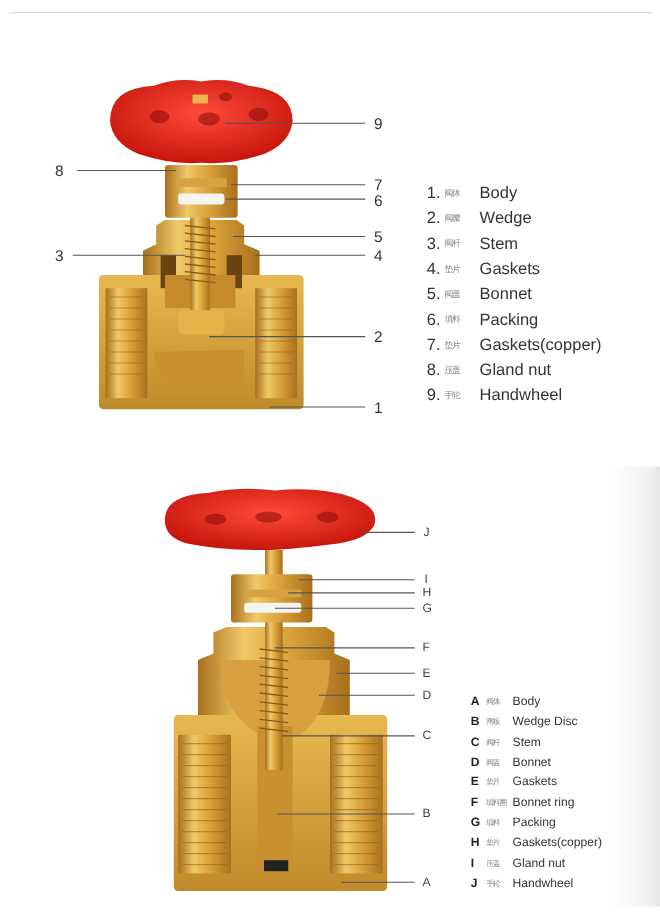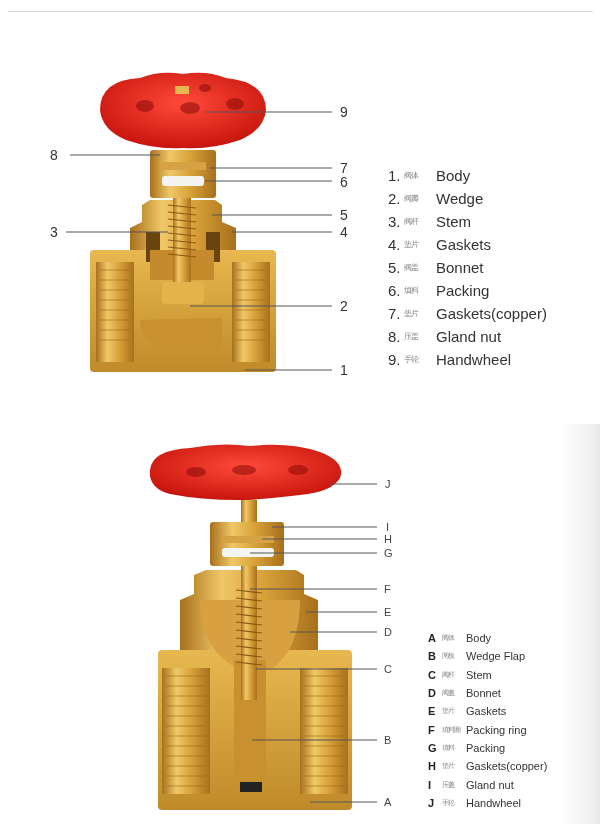--- a/index.html
+++ b/index.html
@@ -268,41 +268,41 @@
 
 <div class="legend2">
   <div class="row">
       <span class="idx">A</span>
       <span class="cn">阀体</span>
       <span>Body</span>
     </div>
   <div class="row">
       <span class="idx">B</span>
       <span class="cn">闸板</span>
-      <span>Wedge Flap</span>
+      <span>Wedge Disc</span>
     </div>
   <div class="row">
       <span class="idx">C</span>
       <span class="cn">阀杆</span>
       <span>Stem</span>
     </div>
   <div class="row">
       <span class="idx">D</span>
       <span class="cn">阀盖</span>
       <span>Bonnet</span>
     </div>
   <div class="row">
       <span class="idx">E</span>
       <span class="cn">垫片</span>
       <span>Gaskets</span>
     </div>
   <div class="row">
       <span class="idx">F</span>
       <span class="cn">填料圈</span>
-      <span>Packing ring</span>
+      <span>Bonnet ring</span>
     </div>
   <div class="row">
       <span class="idx">G</span>
       <span class="cn">填料</span>
       <span>Packing</span>
     </div>
   <div class="row">
       <span class="idx">H</span>
       <span class="cn">垫片</span>
       <span>Gaskets(copper)</span>

